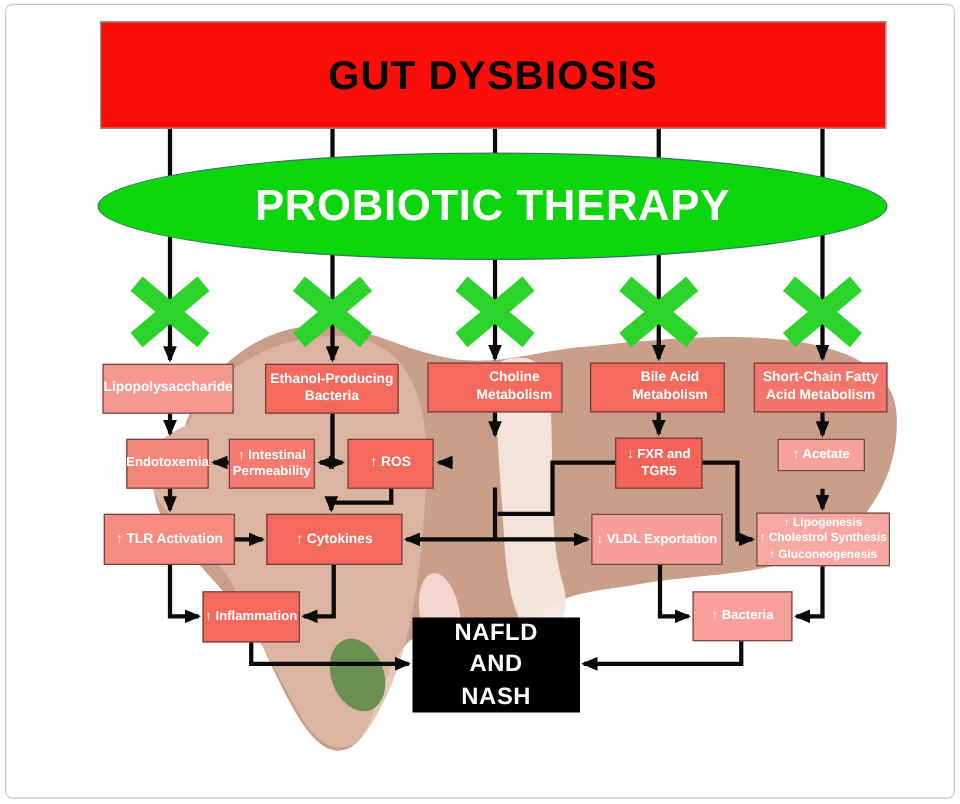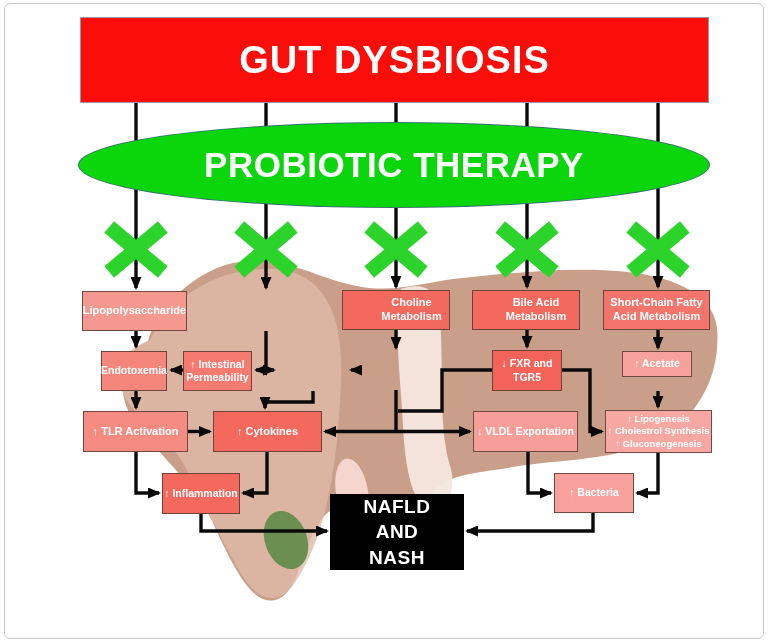--- a/index.html
+++ b/index.html
@@ -27,21 +27,21 @@
   #n-tlr{left:83px;top:411px;width:105px;height:41px;font-size:11px;}
   #n-cytokines{left:213px;top:411px;width:109px;height:41px;font-size:11px;}
   #n-vldl{left:473px;top:411px;width:105px;height:41px;font-size:10.5px;}
   #n-lipogenesis{left:605px;top:410px;width:107px;height:43px;font-size:9.5px;line-height:1.3;}
   #n-inflammation{left:162px;top:473px;width:78px;height:41px;font-size:10.5px;}
   #n-steatosis{left:554px;top:473px;width:80px;height:40px;font-size:10.5px;}
   #n-outcome{left:330px;top:494px;width:134px;height:76px;font-size:19px;font-weight:700;
              line-height:1.35;border:none;letter-spacing:.5px;}
   #banner{position:absolute;left:80px;top:17px;width:629px;height:86px;z-index:6;
           display:flex;align-items:center;justify-content:center;border:1px solid #9a9a9a;
-          color:#ffffff;font-size:38px;font-weight:700;letter-spacing:1px;box-sizing:border-box;}
+          color:#000000;font-size:32px;font-weight:700;letter-spacing:1px;box-sizing:border-box;}
   #therapy{position:absolute;left:78px;top:122px;width:632px;height:86px;z-index:6;
            display:flex;align-items:center;justify-content:center;border-radius:50%;
            border:1.5px solid rgba(72,72,150,.7);color:#fff;font-size:35px;font-weight:700;
            letter-spacing:.5px;box-sizing:border-box;}
   .xmark{position:absolute;width:56px;height:52px;top:223px;z-index:4;}
   .xmark span{position:absolute;left:50%;top:50%;width:70px;height:15px;margin:-7.5px 0 0 -35px;}
   .xmark .b1{transform:rotate(40deg);}
   .xmark .b2{transform:rotate(-40deg);}
   #x1{left:108px;} #x2{left:238px;} #x3{left:368px;} #x4{left:499px;} #x5{left:630px;}
 </style>
@@ -99,29 +99,32 @@
       <path d="M136,452 L136,493 L159,493" marker-end="url(#ah)"></path>
       <path d="M267,452 L267,493 L243,493" marker-end="url(#ah)"></path>
       <path d="M201,514 L201,531 L327,531" marker-end="url(#ah)"></path>
       <path d="M528,452 L528,493 L551,493" marker-end="url(#ah)"></path>
       <path d="M658,453 L658,493 L637,493" marker-end="url(#ah)"></path>
       <path d="M593,513 L593,531 L467,531" marker-end="url(#ah)"></path>
     </g>
   </svg>
 
   <div class="node" id="n-lps" style="background-color: rgb(245, 152, 143);">Lipopolysaccharide</div>
+  <div class="node" id="n-ethanol" style="background-color: rgb(244, 105, 94);">Ethanol-Producing
+Bacteria</div>
   <div class="node" id="n-choline" style="background-color: rgb(244, 105, 94);">Choline
 Metabolism</div>
   <div class="node" id="n-bileacid" style="background-color: rgb(244, 105, 94);">Bile Acid
 Metabolism</div>
   <div class="node" id="n-scfa" style="background-color: rgb(244, 117, 107);">Short-Chain Fatty
 Acid Metabolism</div>
   <div class="node" id="n-endotoxemia" style="background-color: rgb(245, 134, 124);">Endotoxemia</div>
   <div class="node" id="n-permeability" style="background-color: rgb(245, 122, 112);">↑ Intestinal
 Permeability</div>
+  <div class="node" id="n-ros" style="background-color: rgb(244, 105, 94);">↑ ROS</div>
   <div class="node" id="n-fxr" style="background-color: rgb(244, 99, 90);">↓ FXR and
 TGR5</div>
   <div class="node" id="n-acetate" style="background-color: rgb(247, 161, 155);">↑ Acetate</div>
   <div class="node" id="n-tlr" style="background-color: rgb(246, 139, 129);">↑ TLR Activation</div>
   <div class="node" id="n-cytokines" style="background-color: rgb(244, 105, 94);">↑ Cytokines</div>
   <div class="node" id="n-vldl" style="background-color: rgb(247, 158, 152);">↓ VLDL Exportation</div>
   <div class="node" id="n-lipogenesis" style="background-color: rgb(248, 168, 162);">↑ Lipogenesis
 ↑ Cholestrol Synthesis
 ↑ Gluconeogenesis</div>
   <div class="node" id="n-inflammation" style="background-color: rgb(244, 105, 94);">↑ Inflammation</div>

